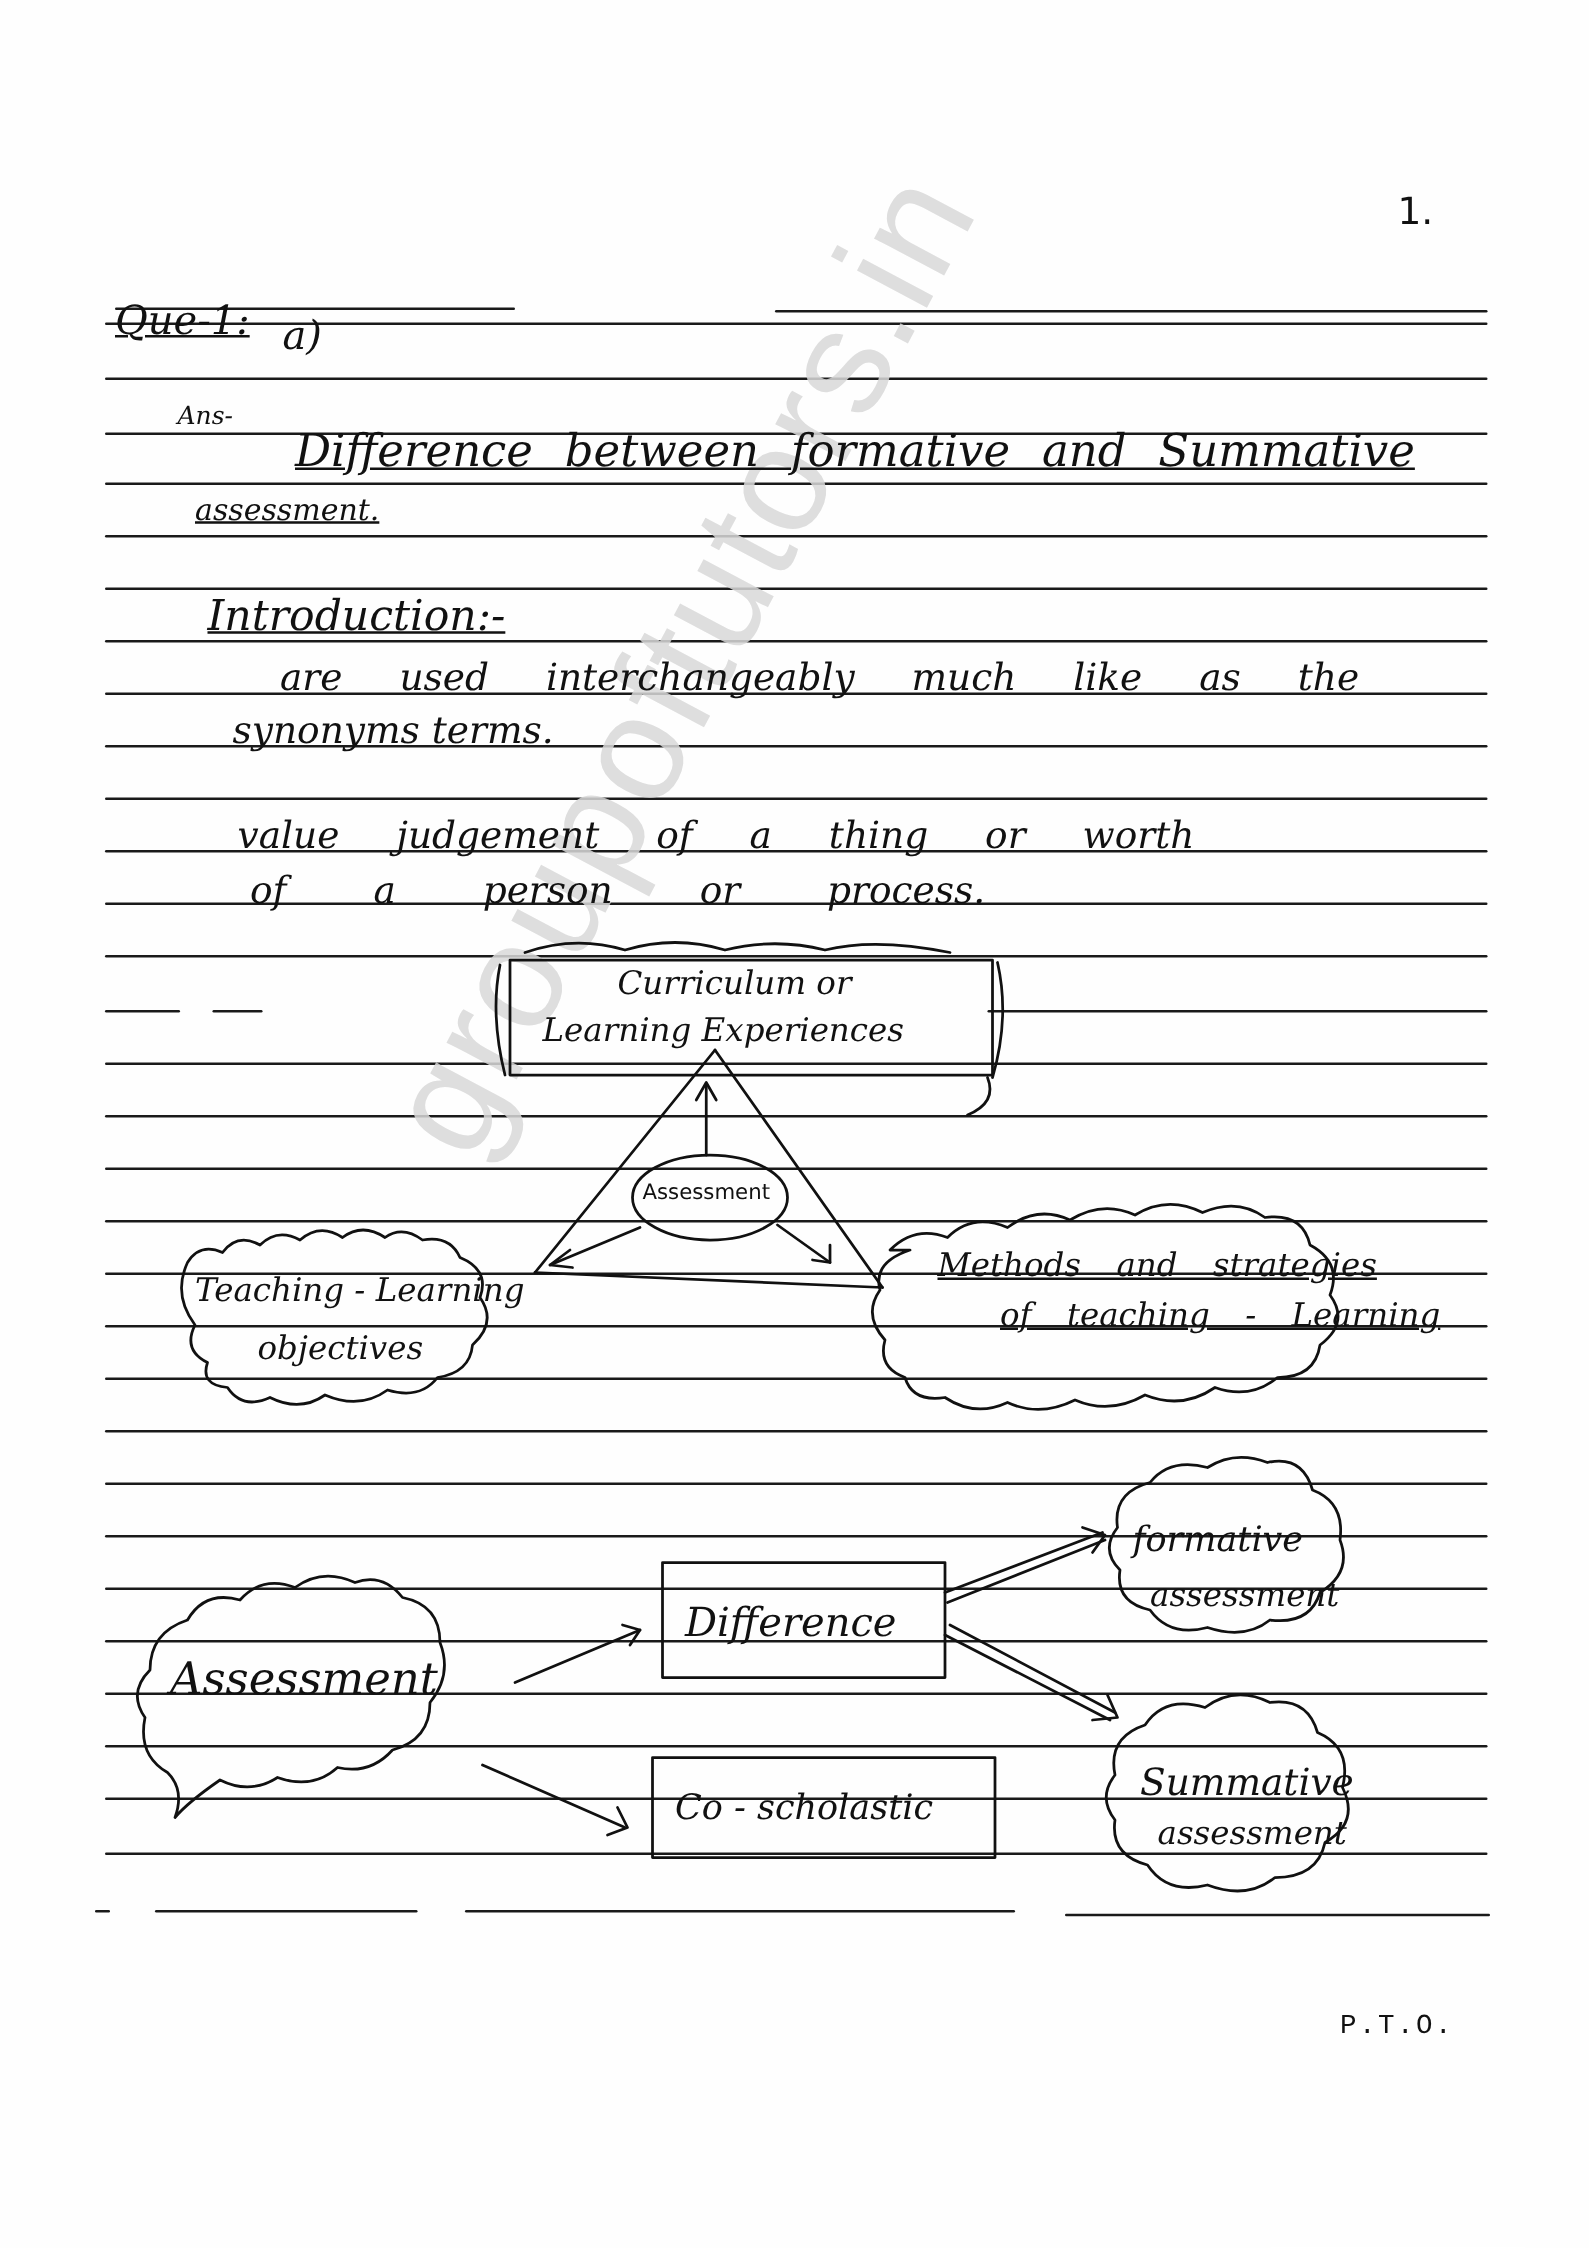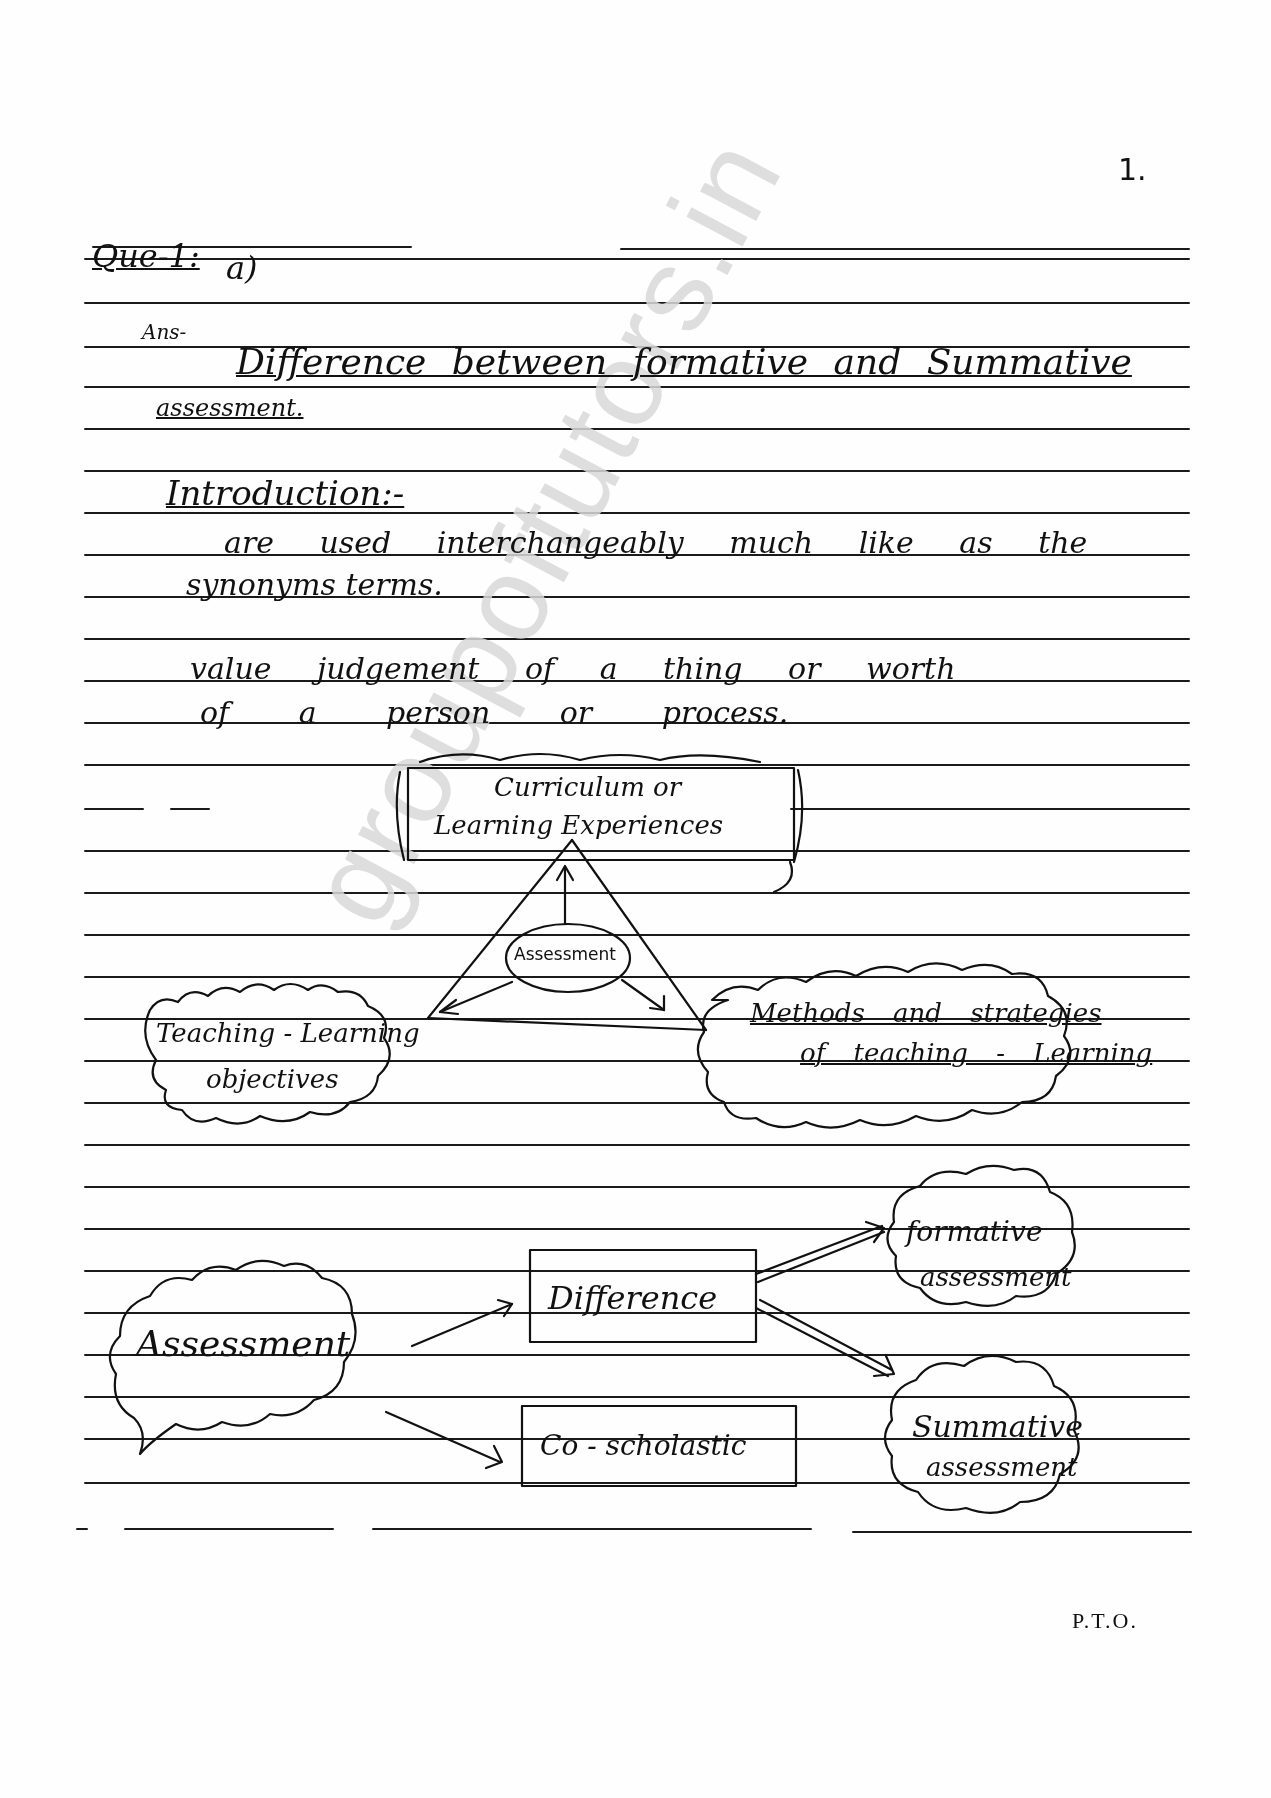--- a/index.html
+++ b/index.html
@@ -9,21 +9,21 @@
   .rule { position:absolute; height:2px; background:#1a1a1a; border-radius:2px; }
   .hw { position:absolute; font-family:"DejaVu Serif", serif; font-style:italic; color:#111; white-space:nowrap; line-height:1; }
   .ul { text-decoration: underline; text-decoration-thickness:2px; }
   .watermark { position:absolute; left:280px; top:880px; font-family:"Liberation Sans", sans-serif;
                font-size:120px; color:#d9d9d9; transform:rotate(-62deg); transform-origin:left top;
                white-space:nowrap; opacity:0.85; pointer-events:none; letter-spacing:2px; }
   svg.diagram { position:absolute; left:0; top:0; }
   .footer { position:absolute; left:0; width:1271px; top:1730px; text-align:center;
             font-family:"Liberation Sans", sans-serif; font-size:30px; color:#8a8a8a; }
   .pagenum { position:absolute; left:1118px; top:152px; font-size:30px; font-family:"DejaVu Sans", sans-serif; }
-  .pto { position:absolute; left:1072px; top:1608px; font-size:22px; font-family:Liberation Serif, serif; letter-spacing:2px; }
+  .pto { position:absolute; left:1072px; top:1608px; font-size:22px; font-family:Liberation Mono, monospace; letter-spacing:2px; }
 </style>
 </head>
 <body>
 
 <div class="page">
 
   <div>
     <div class="rule" style="left:92px;top:246px;width:320px;"></div>
     <div class="rule" style="left:620px;top:248px;width:570px;"></div>
     <div class="rule" style="left:84px;top:258px;width:1106px;"></div>

